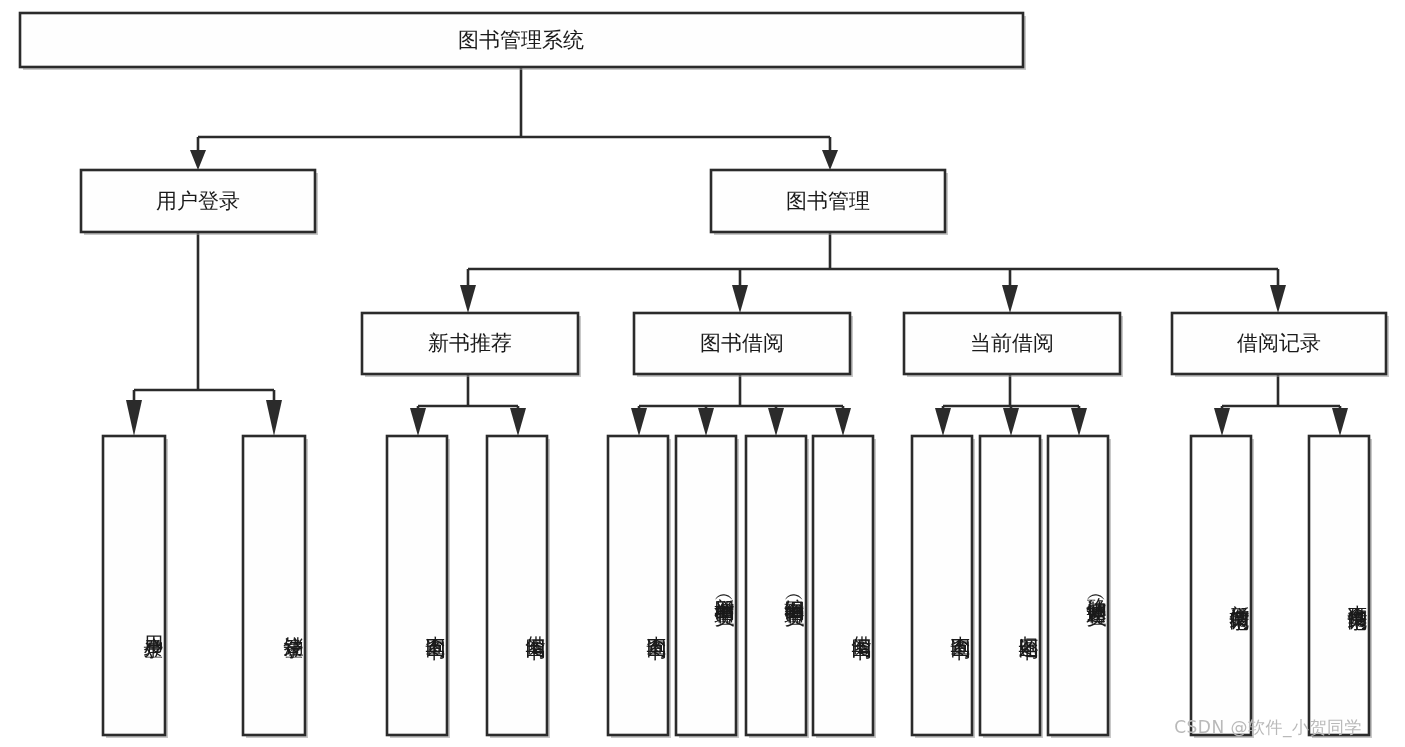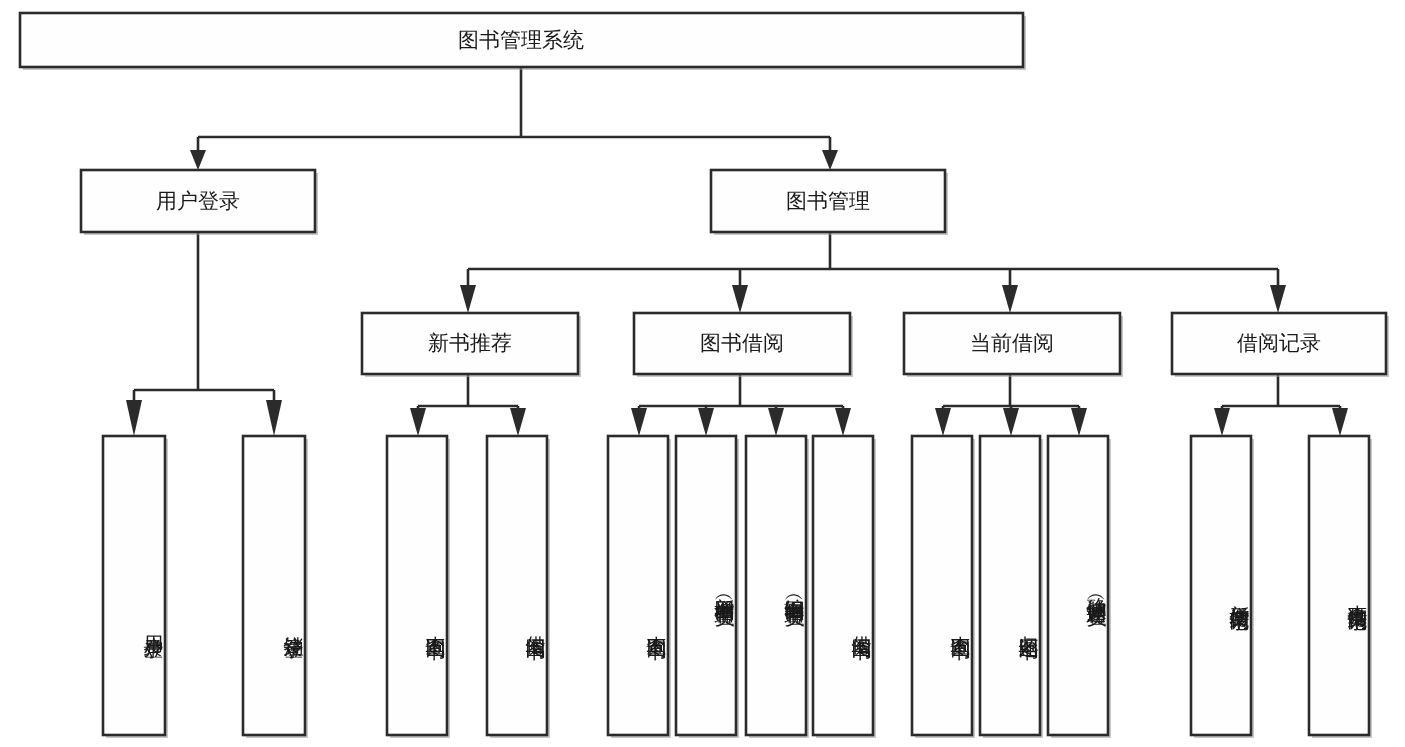--- a/index.html
+++ b/index.html
@@ -257,13 +257,14 @@
   <div class="leaf-label" style="left:746px; top:443px; width:60px; height:292px;">编辑图书（管理员）</div>
   <div class="leaf-label" style="left:813px; top:510px; width:60px; height:225px;">借阅图书</div>
 
   <div class="leaf-label" style="left:912px; top:510px; width:60px; height:225px;">查询图书</div>
   <div class="leaf-label" style="left:980px; top:510px; width:60px; height:225px;">归还图书</div>
   <div class="leaf-label" style="left:1048px; top:443px; width:60px; height:292px;">确认归还（管理员）</div>
 
   <div class="leaf-label" style="left:1191px; top:452px; width:60px; height:283px;">新增借阅记录</div>
   <div class="leaf-label" style="left:1309px; top:452px; width:60px; height:283px;">查询借阅记录</div>
 
+  <div class="watermark">CSDN @软件_小贺同学</div>
 </div>
 
 </body></html>

